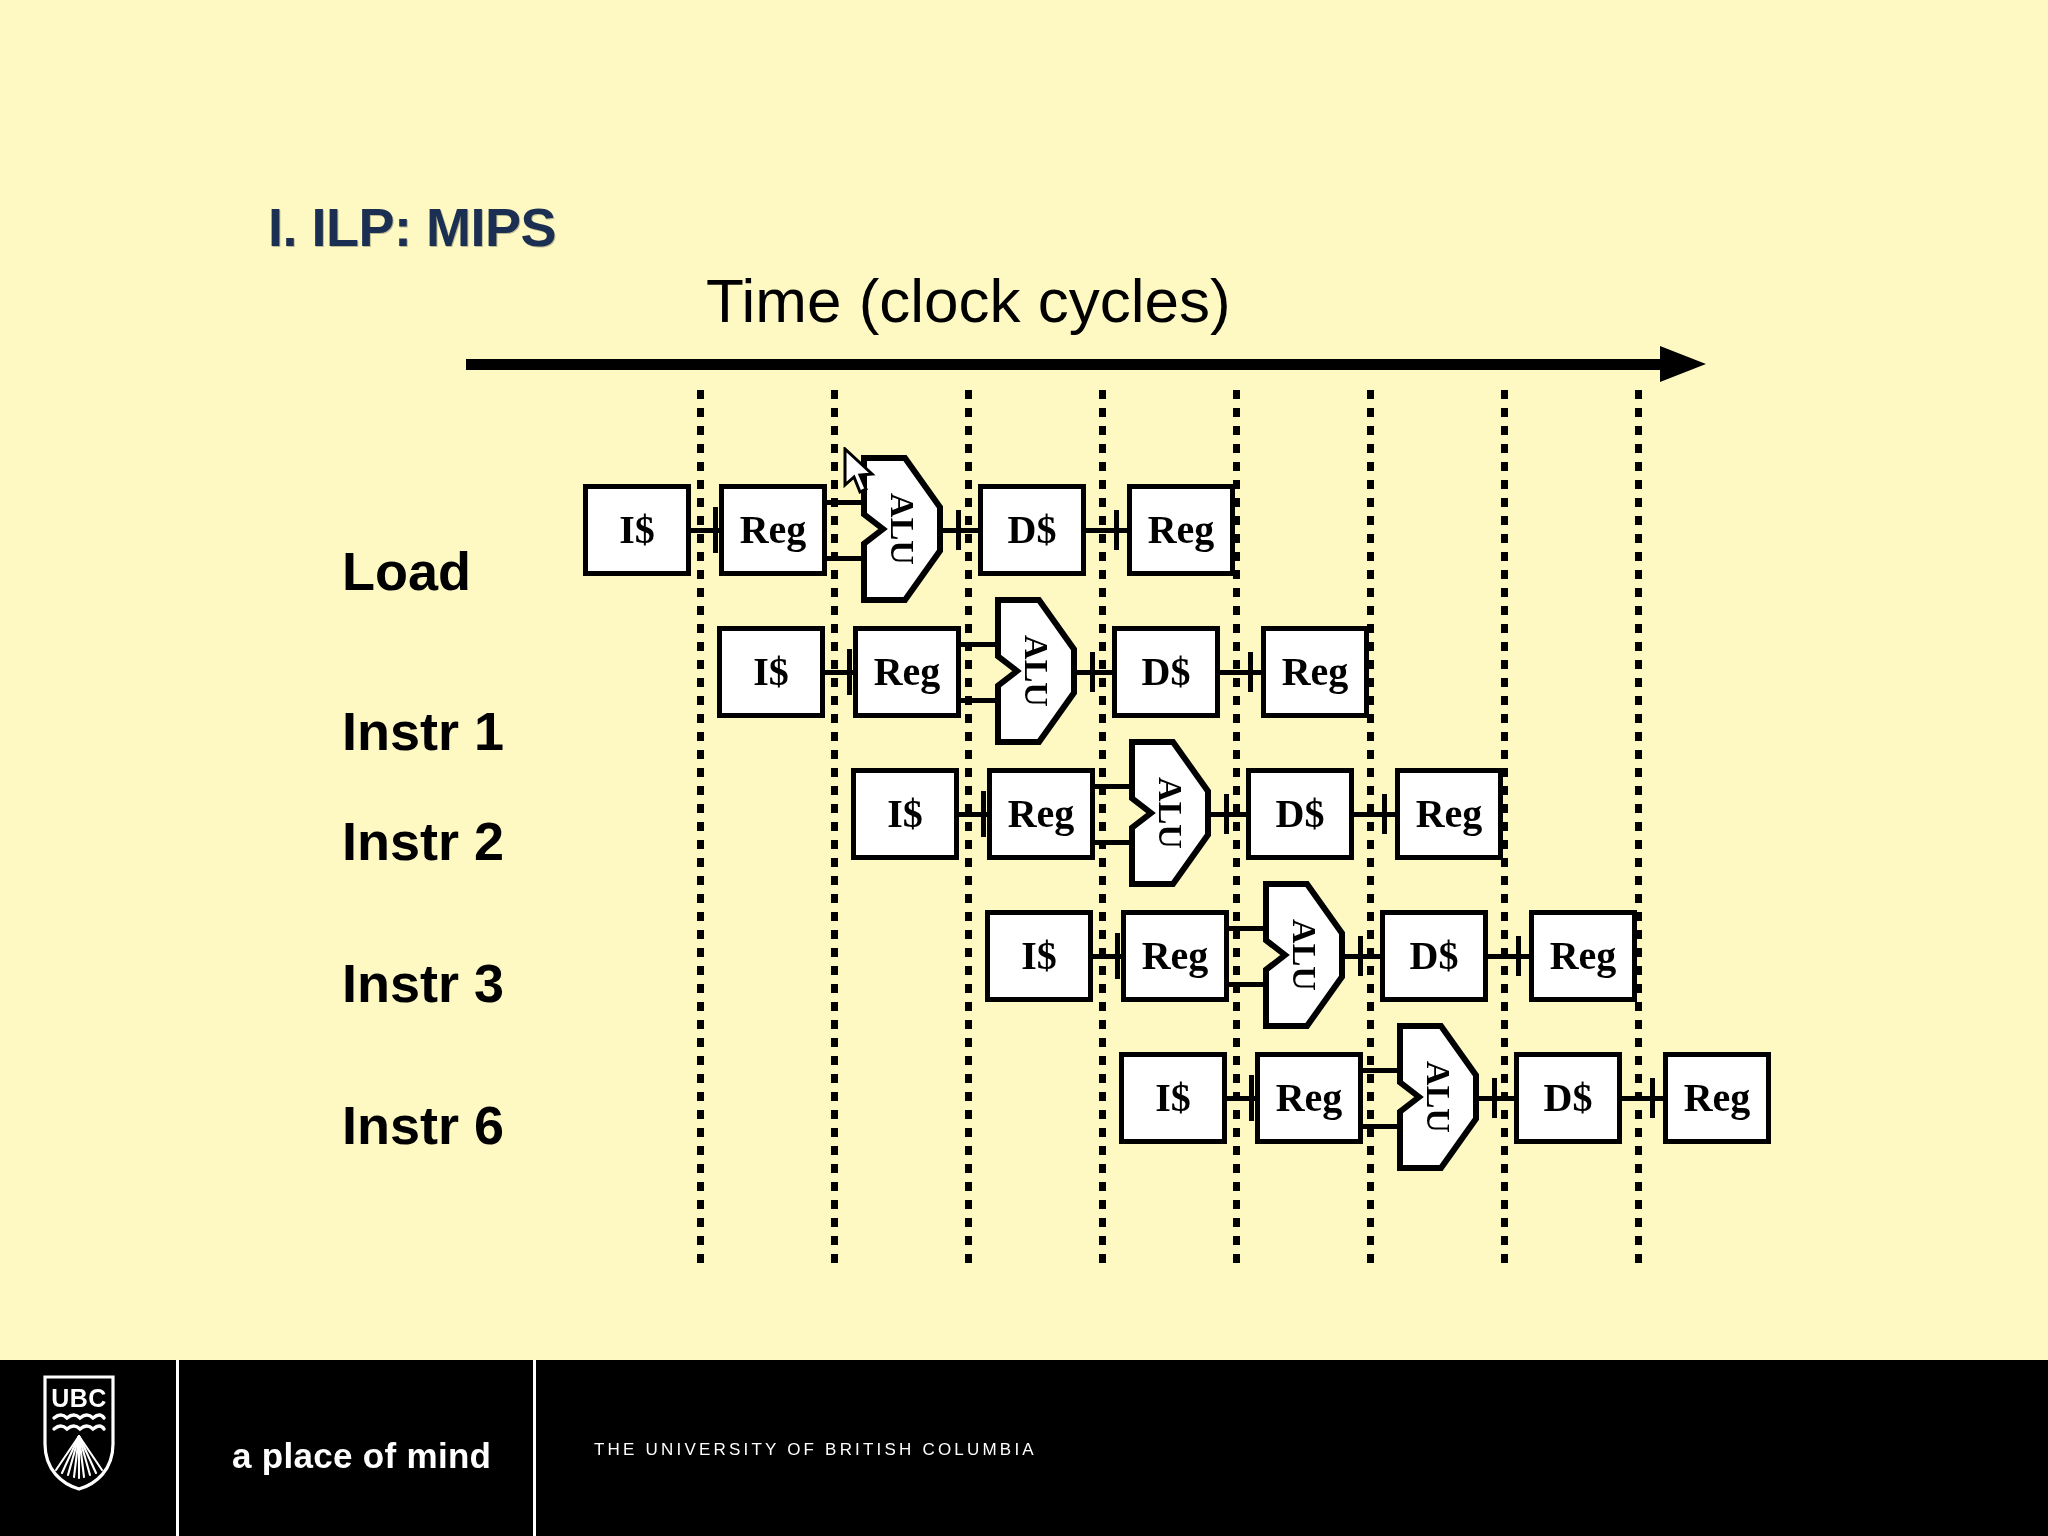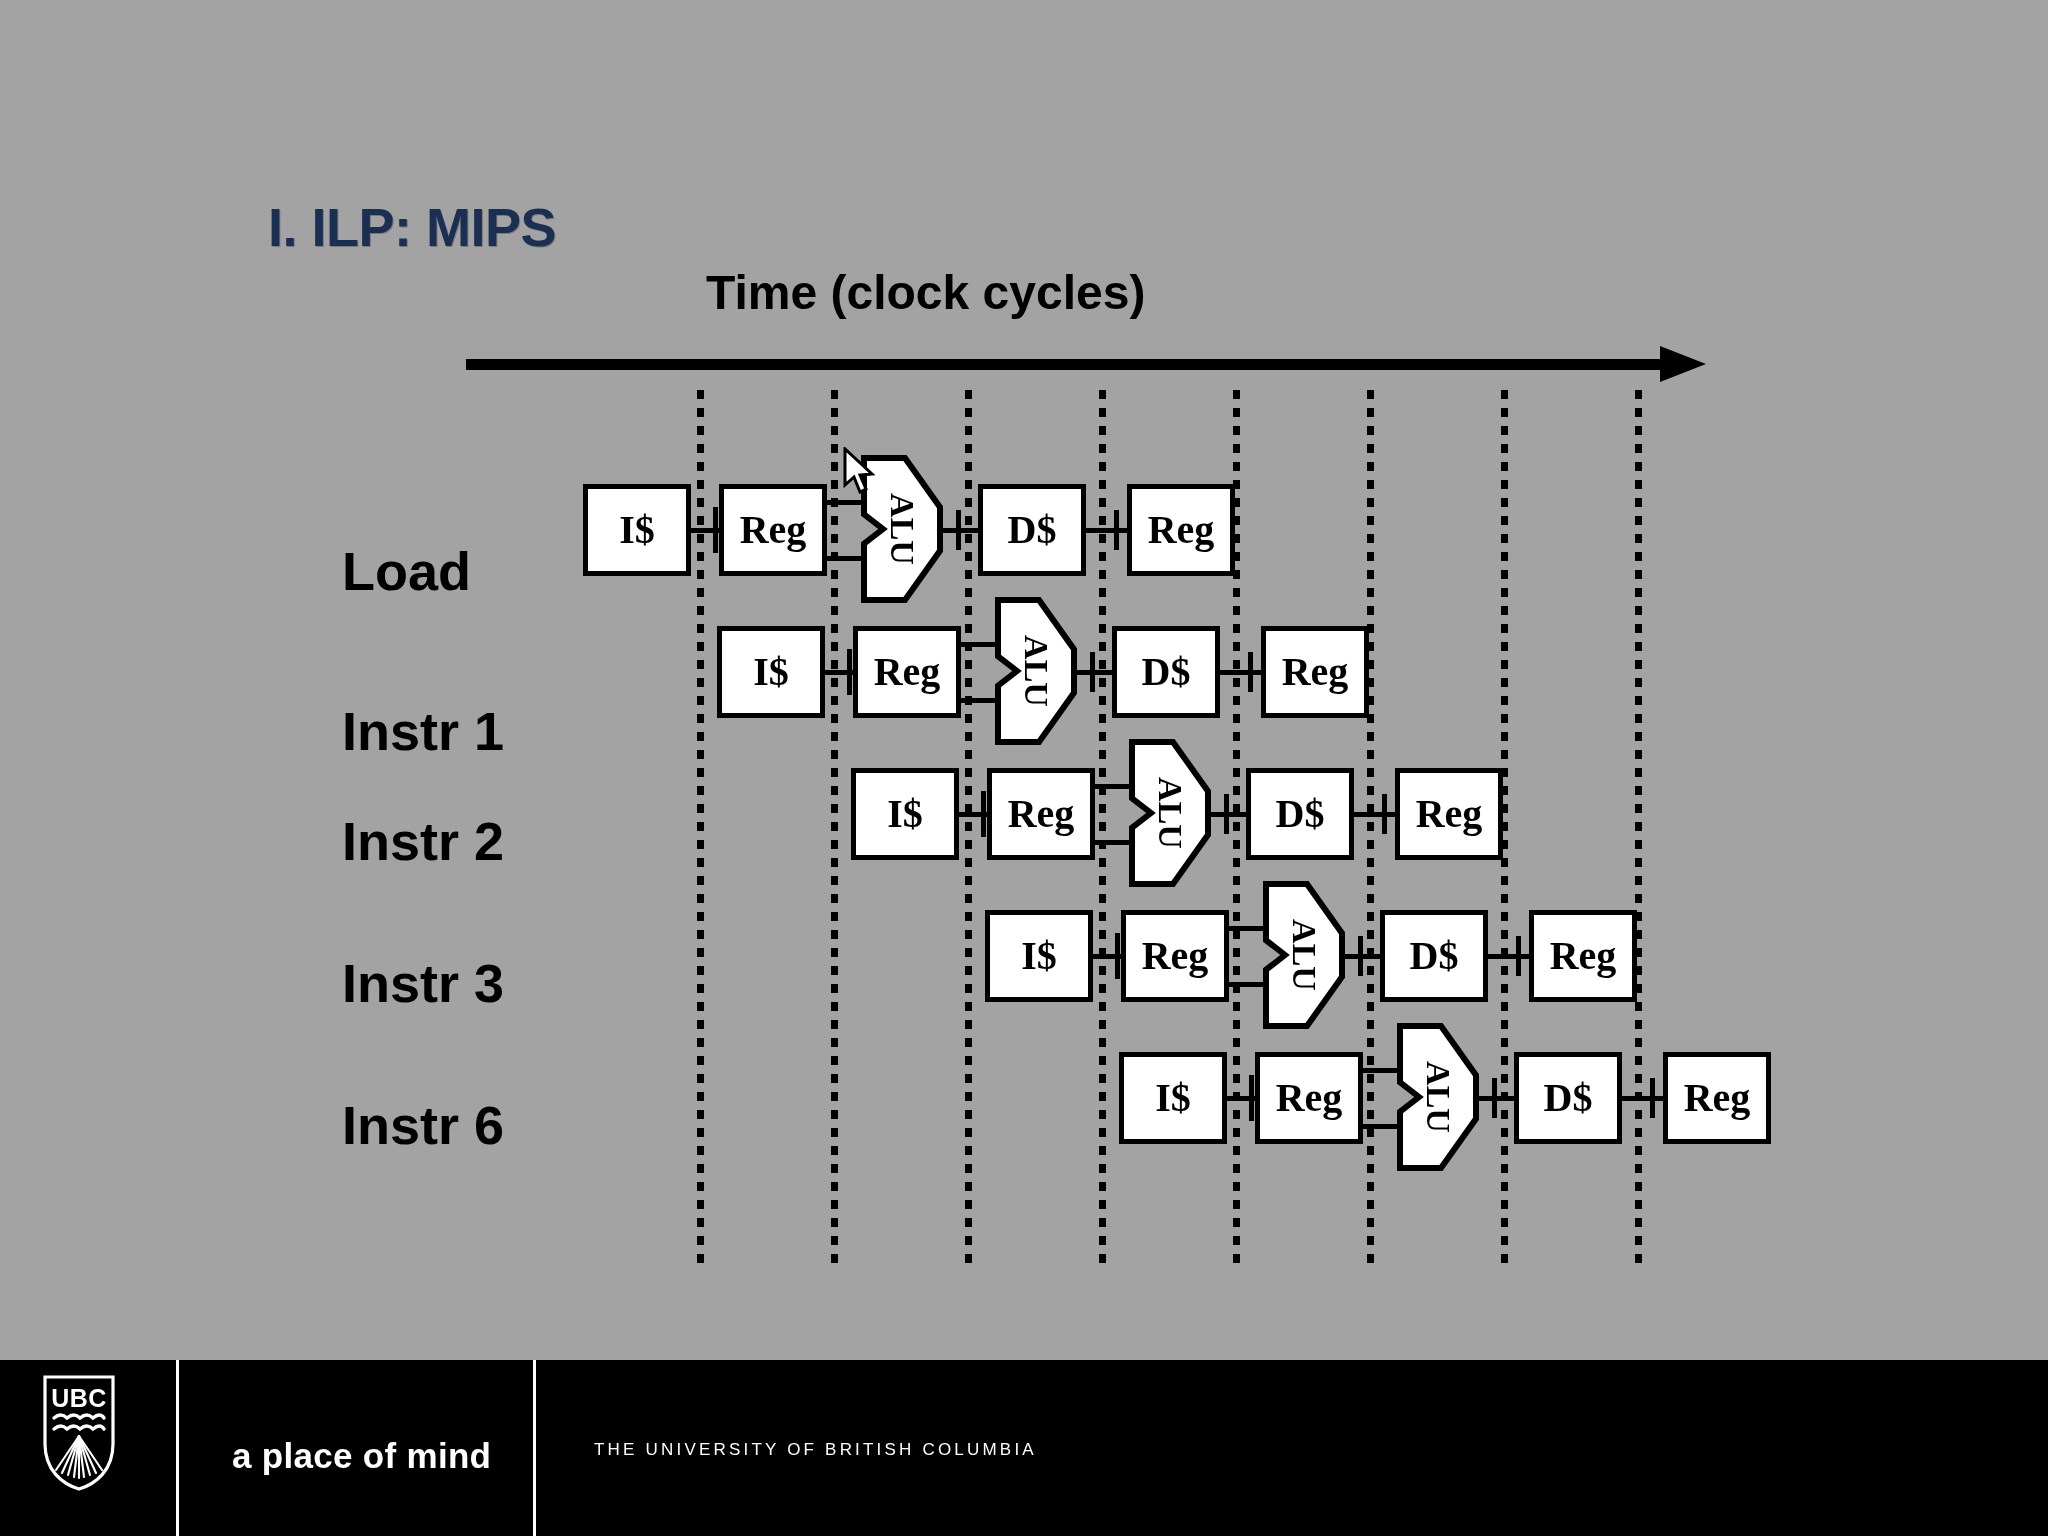--- a/index.html
+++ b/index.html
@@ -3,42 +3,42 @@
 <meta charset="utf-8">
 <style>
   html,body{margin:0;padding:0;}
   body{
     width:2048px;height:1536px;
     background:#ffffff;
     font-family:"Liberation Sans", sans-serif;
     overflow:hidden;
     position:relative;
   }
-  #slide{position:absolute;inset:0;background:#a3a3a3;padding-left:7px;}
+  #slide{position:absolute;inset:0;background:#fef9c3;padding-left:7px;}
 
   
   .slide-title{
     position:absolute;
     left:268px;top:196px;
     font-family:"Liberation Sans", sans-serif;
     font-weight:bold;
     font-size:54px;
     letter-spacing:-0.5px;
     color:#1b2f52;
     white-space:nowrap;
     text-shadow:1px 1px 0 rgba(0,0,0,0.25);
   }
 
   
   .time-label{
     position:absolute;
     left:706px;top:265px;
     font-family:"Liberation Sans", sans-serif;
-    font-weight:bold;
-    font-size:48px;
+    font-weight:normal;
+    font-size:62px;
     color:#000;
     white-space:nowrap;
   }
   .time-axis{
     position:absolute;
     left:466px;top:355px;
     width:1240px;height:18px;
   }
   .time-axis .bar{
     position:absolute;left:0;top:4px;

